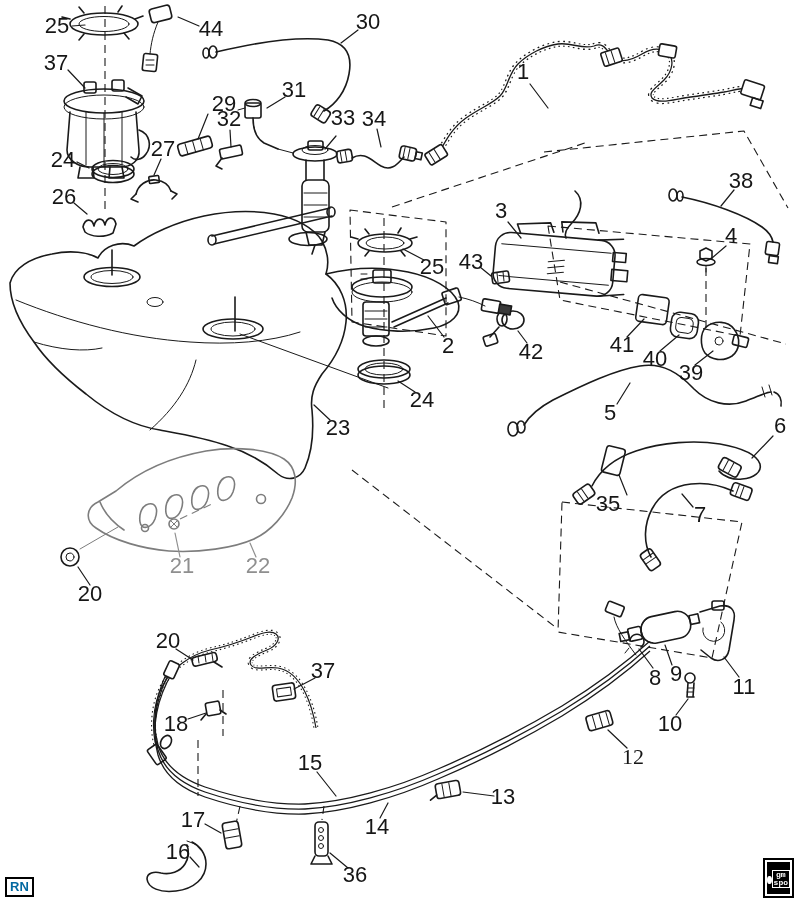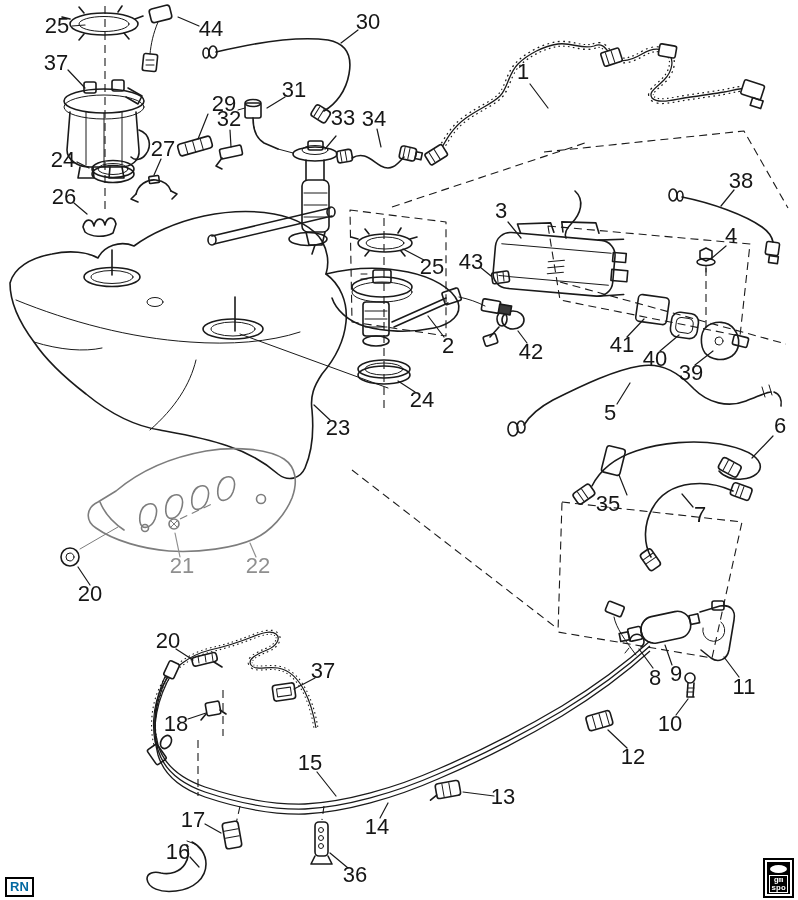--- a/index.html
+++ b/index.html
@@ -17,21 +17,21 @@
   #art .grayart path,#art .grayart circle,#art .grayart ellipse,#art .grayart line,#art .grayart rect{stroke:#7d7d7d;}
   #art .grayleader{stroke:#8f8f8f;stroke-width:1.2;}
   .callout{position:absolute;transform:translate(-50%,-50%);font-size:22px;color:#161616;
     white-space:nowrap;font-family:"Liberation Sans",sans-serif;}
   .callout.muted{color:#8f8f8f;}
   .drawing-title{position:absolute;top:5px;right:4px;font-size:19px;letter-spacing:.2px;color:#111;}
   .rn-box{position:absolute;left:5px;top:877px;border:2px solid #000;padding:0 3px;font-size:13px;
     font-weight:bold;line-height:16px;color:#0369a1;background:#fff;}
   .gm-logo{position:absolute;left:763px;top:858px;width:31px;height:40px;border:2px solid #000;
     background:#fff;box-sizing:border-box;padding:2px;}
-  .gm-logo-inner{width:100%;height:100%;background:#000;display:flex;flex-direction:column;align-items:center;}
+  .gm-logo-inner{width:100%;height:100%;background:#000;display:flex;align-items:center;}
   .gm-oval{width:17px;height:8px;background:#fff;border-radius:50%;margin-top:3px;}
   .gm-text{margin-top:2px;border:1px solid #fff;padding:0 1px;color:#fff;font-size:8px;line-height:8px;
     font-weight:bold;text-align:center;font-family:"Liberation Mono",monospace;}
   .gm-text span{display:block;}
 </style>
 </head>
 <body>
 
 <div id="stage">
 
@@ -432,21 +432,21 @@
       <div class="callout muted" style="left: 182px; top: 566px;">21</div>
       <div class="callout muted" style="left: 258px; top: 566px;">22</div>
       <div class="callout" style="left: 90px; top: 594px;">20</div>
       <div class="callout" style="left: 168px; top: 641px;">20</div>
       <div class="callout" style="left: 323px; top: 671px;">37</div>
       <div class="callout" style="left: 676px; top: 674px;">9</div>
       <div class="callout" style="left: 655px; top: 678px;">8</div>
       <div class="callout" style="left: 744px; top: 687px;">11</div>
       <div class="callout" style="left: 176px; top: 724px;">18</div>
       <div class="callout" style="left: 670px; top: 724px;">10</div>
-      <div class="callout" style="left: 633px; top: 757px;">12</div>
+      <div class="callout" style="left: 633px; top: 757px; font-family: Liberation Serif, serif;">12</div>
       <div class="callout" style="left: 310px; top: 763px;">15</div>
       <div class="callout" style="left: 503px; top: 797px;">13</div>
       <div class="callout" style="left: 193px; top: 820px;">17</div>
       <div class="callout" style="left: 377px; top: 827px;">14</div>
       <div class="callout" style="left: 178px; top: 852px;">16</div>
       <div class="callout" style="left: 355px; top: 875px;">36</div>
     </div>
 
 
 <div class="rn-box">RN</div>

